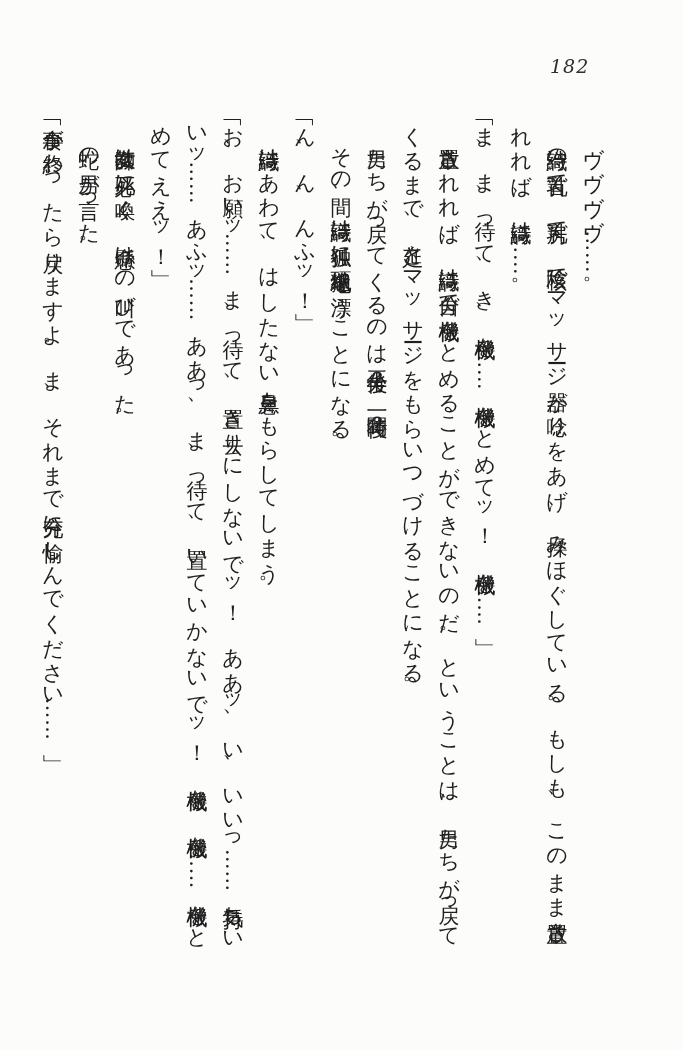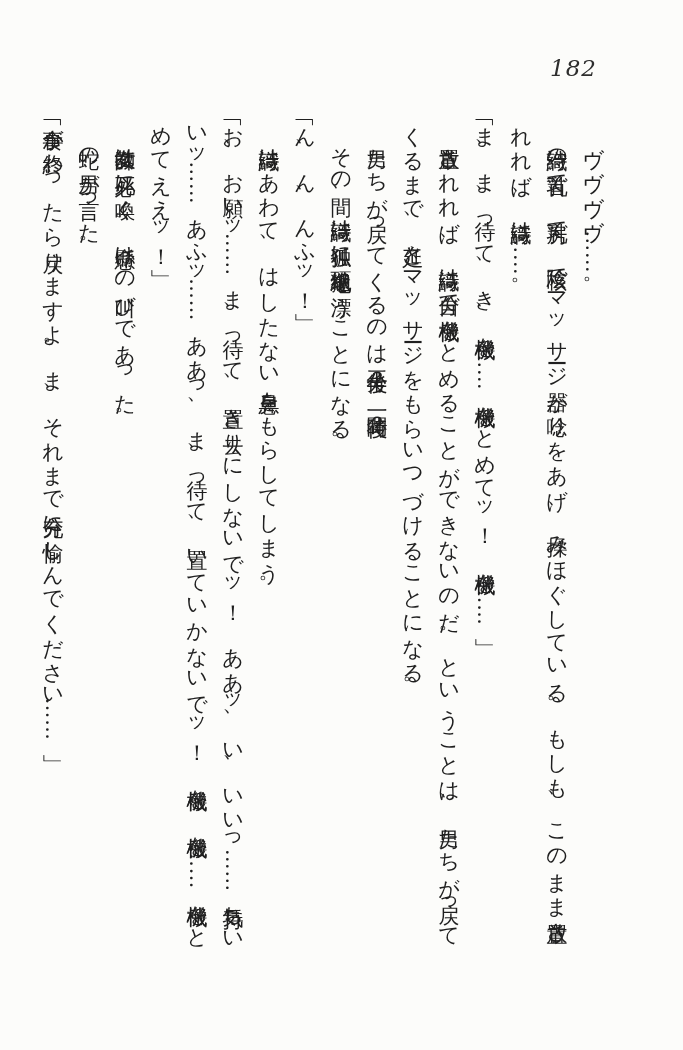--- a/index.html
+++ b/index.html
@@ -17,21 +17,21 @@
     position: absolute;
     inset: 0;
     background: #fcfcfa;
   }
   .page-number {
     position: absolute;
     top: 55px;
     left: 550px;
     font-family: "DejaVu Serif", "Liberation Serif", serif;
     font-style: italic;
-    font-size: 23px;
+    font-size: 19px;
     color: #2e2e2e;
     letter-spacing: 1px;
   }
   .text-block {
     position: absolute;
     top: 112px;
     right: 72px;
     height: 832px;
     width: 580px;
     writing-mode: vertical-rl;

